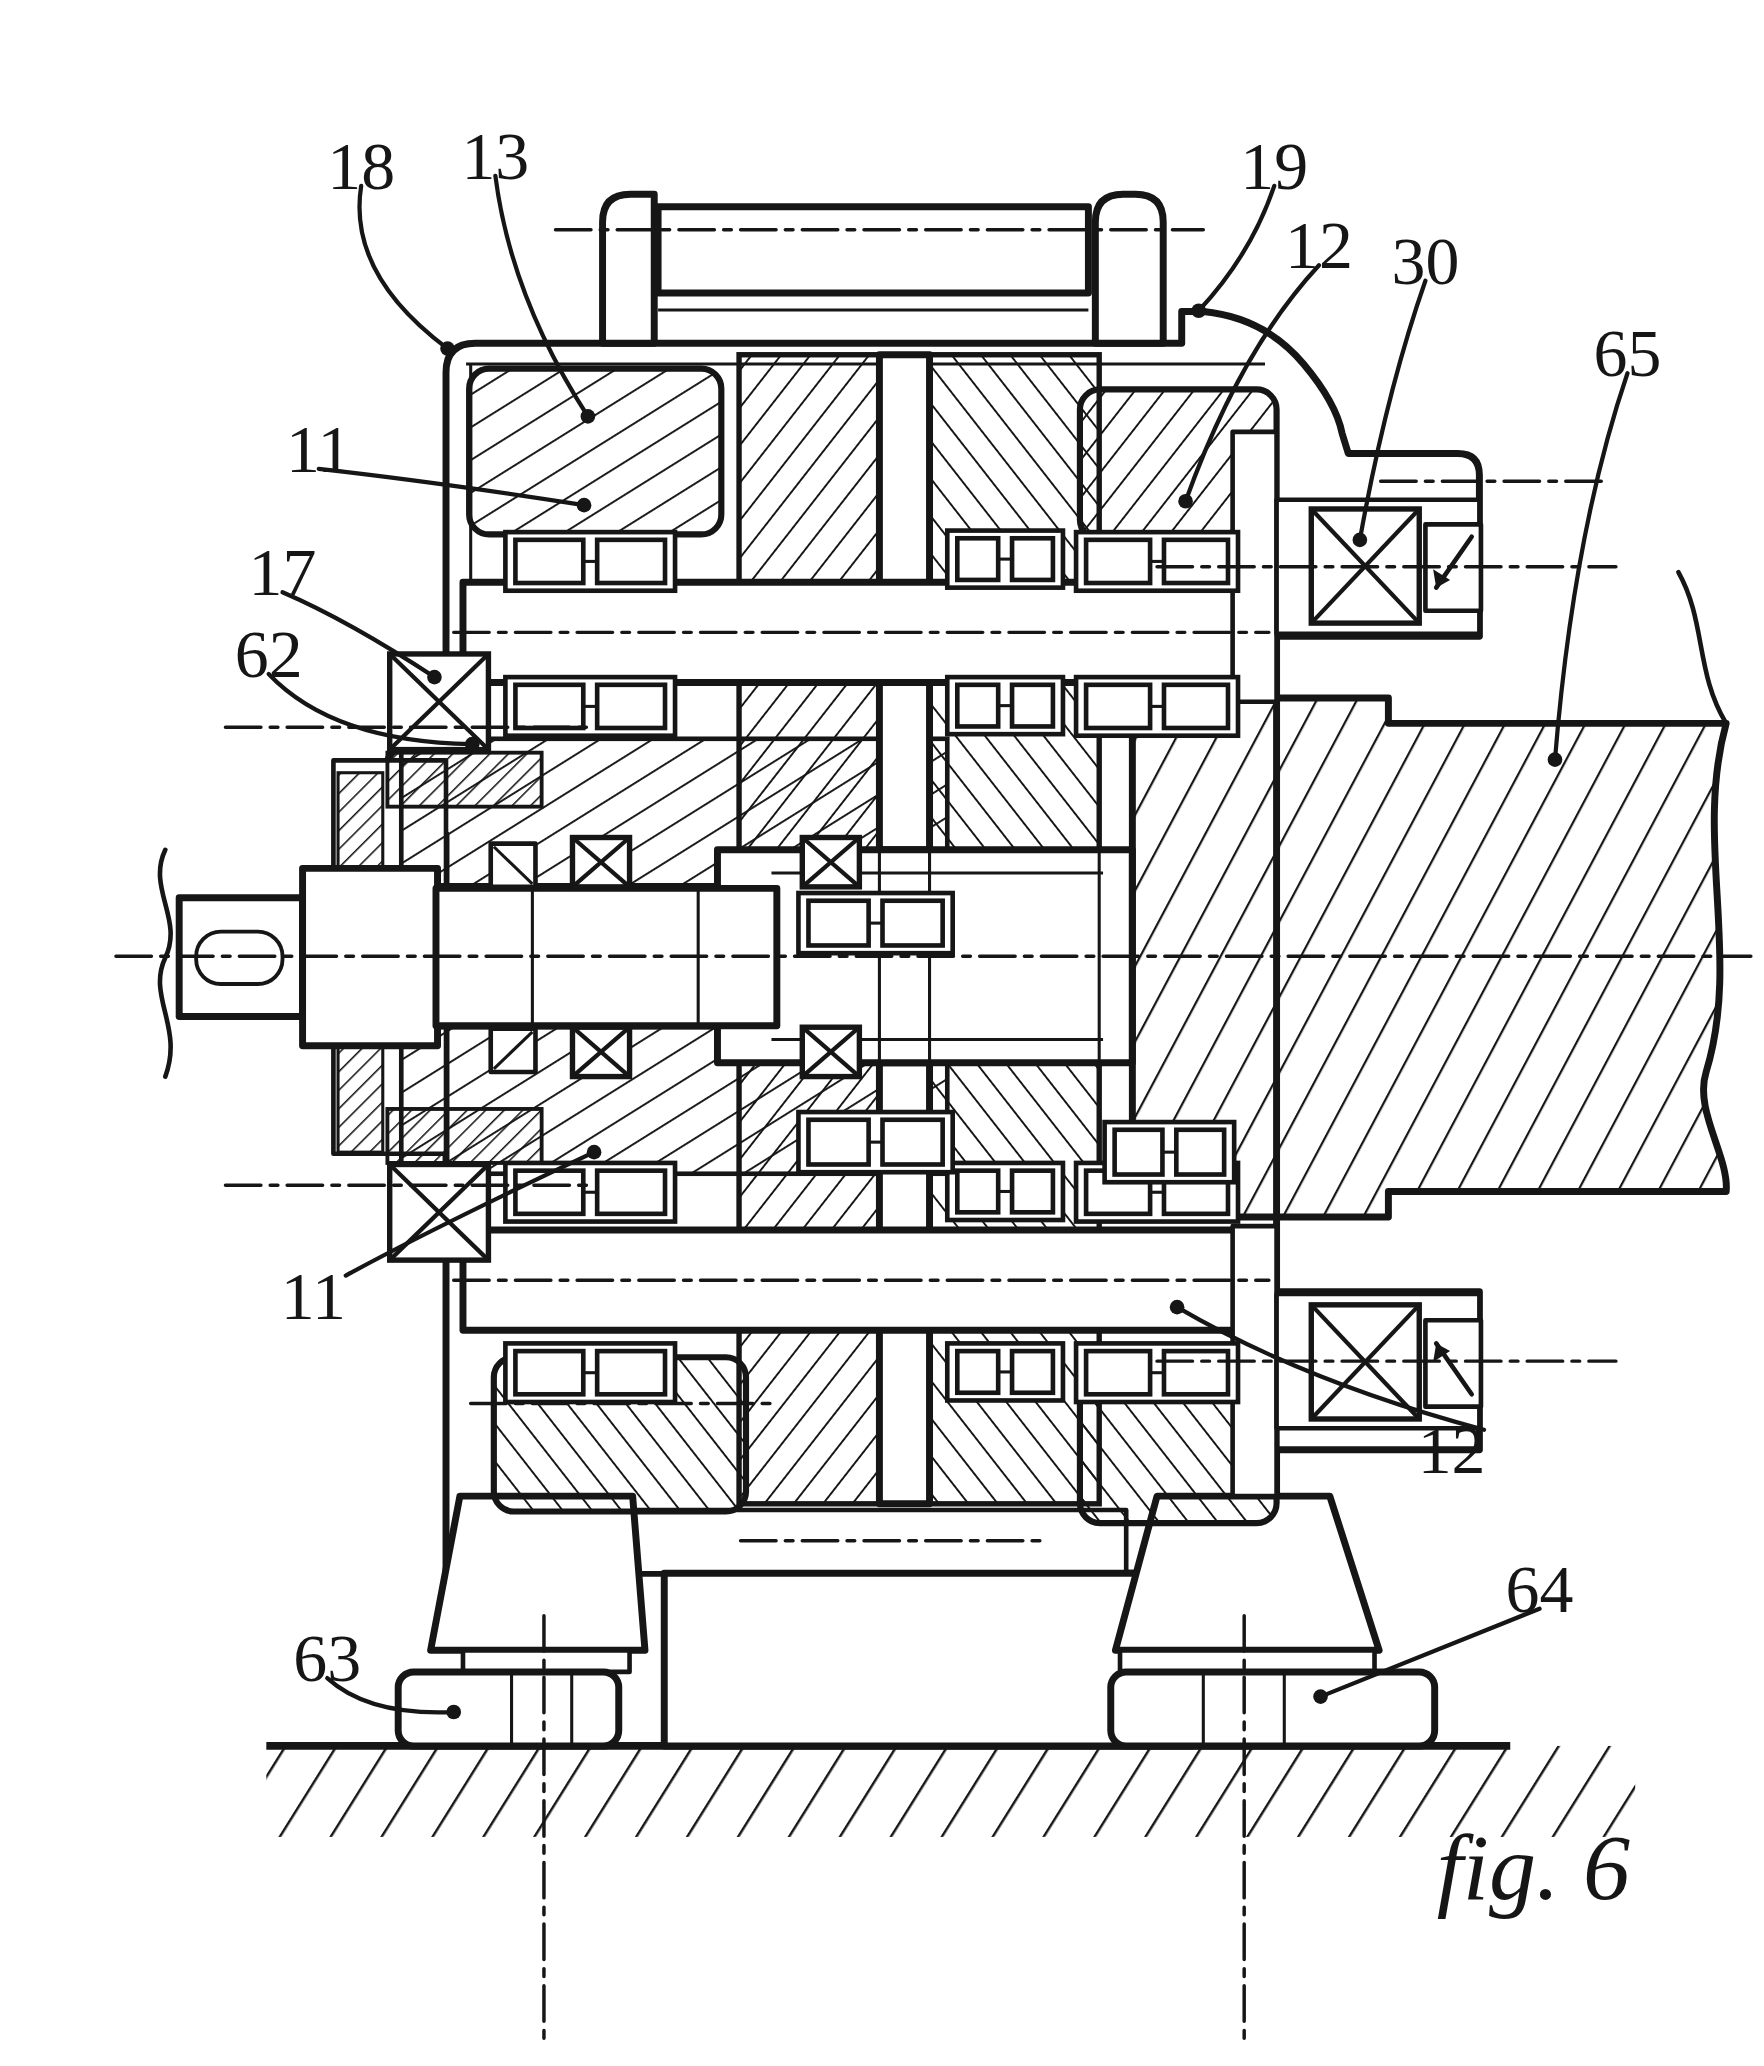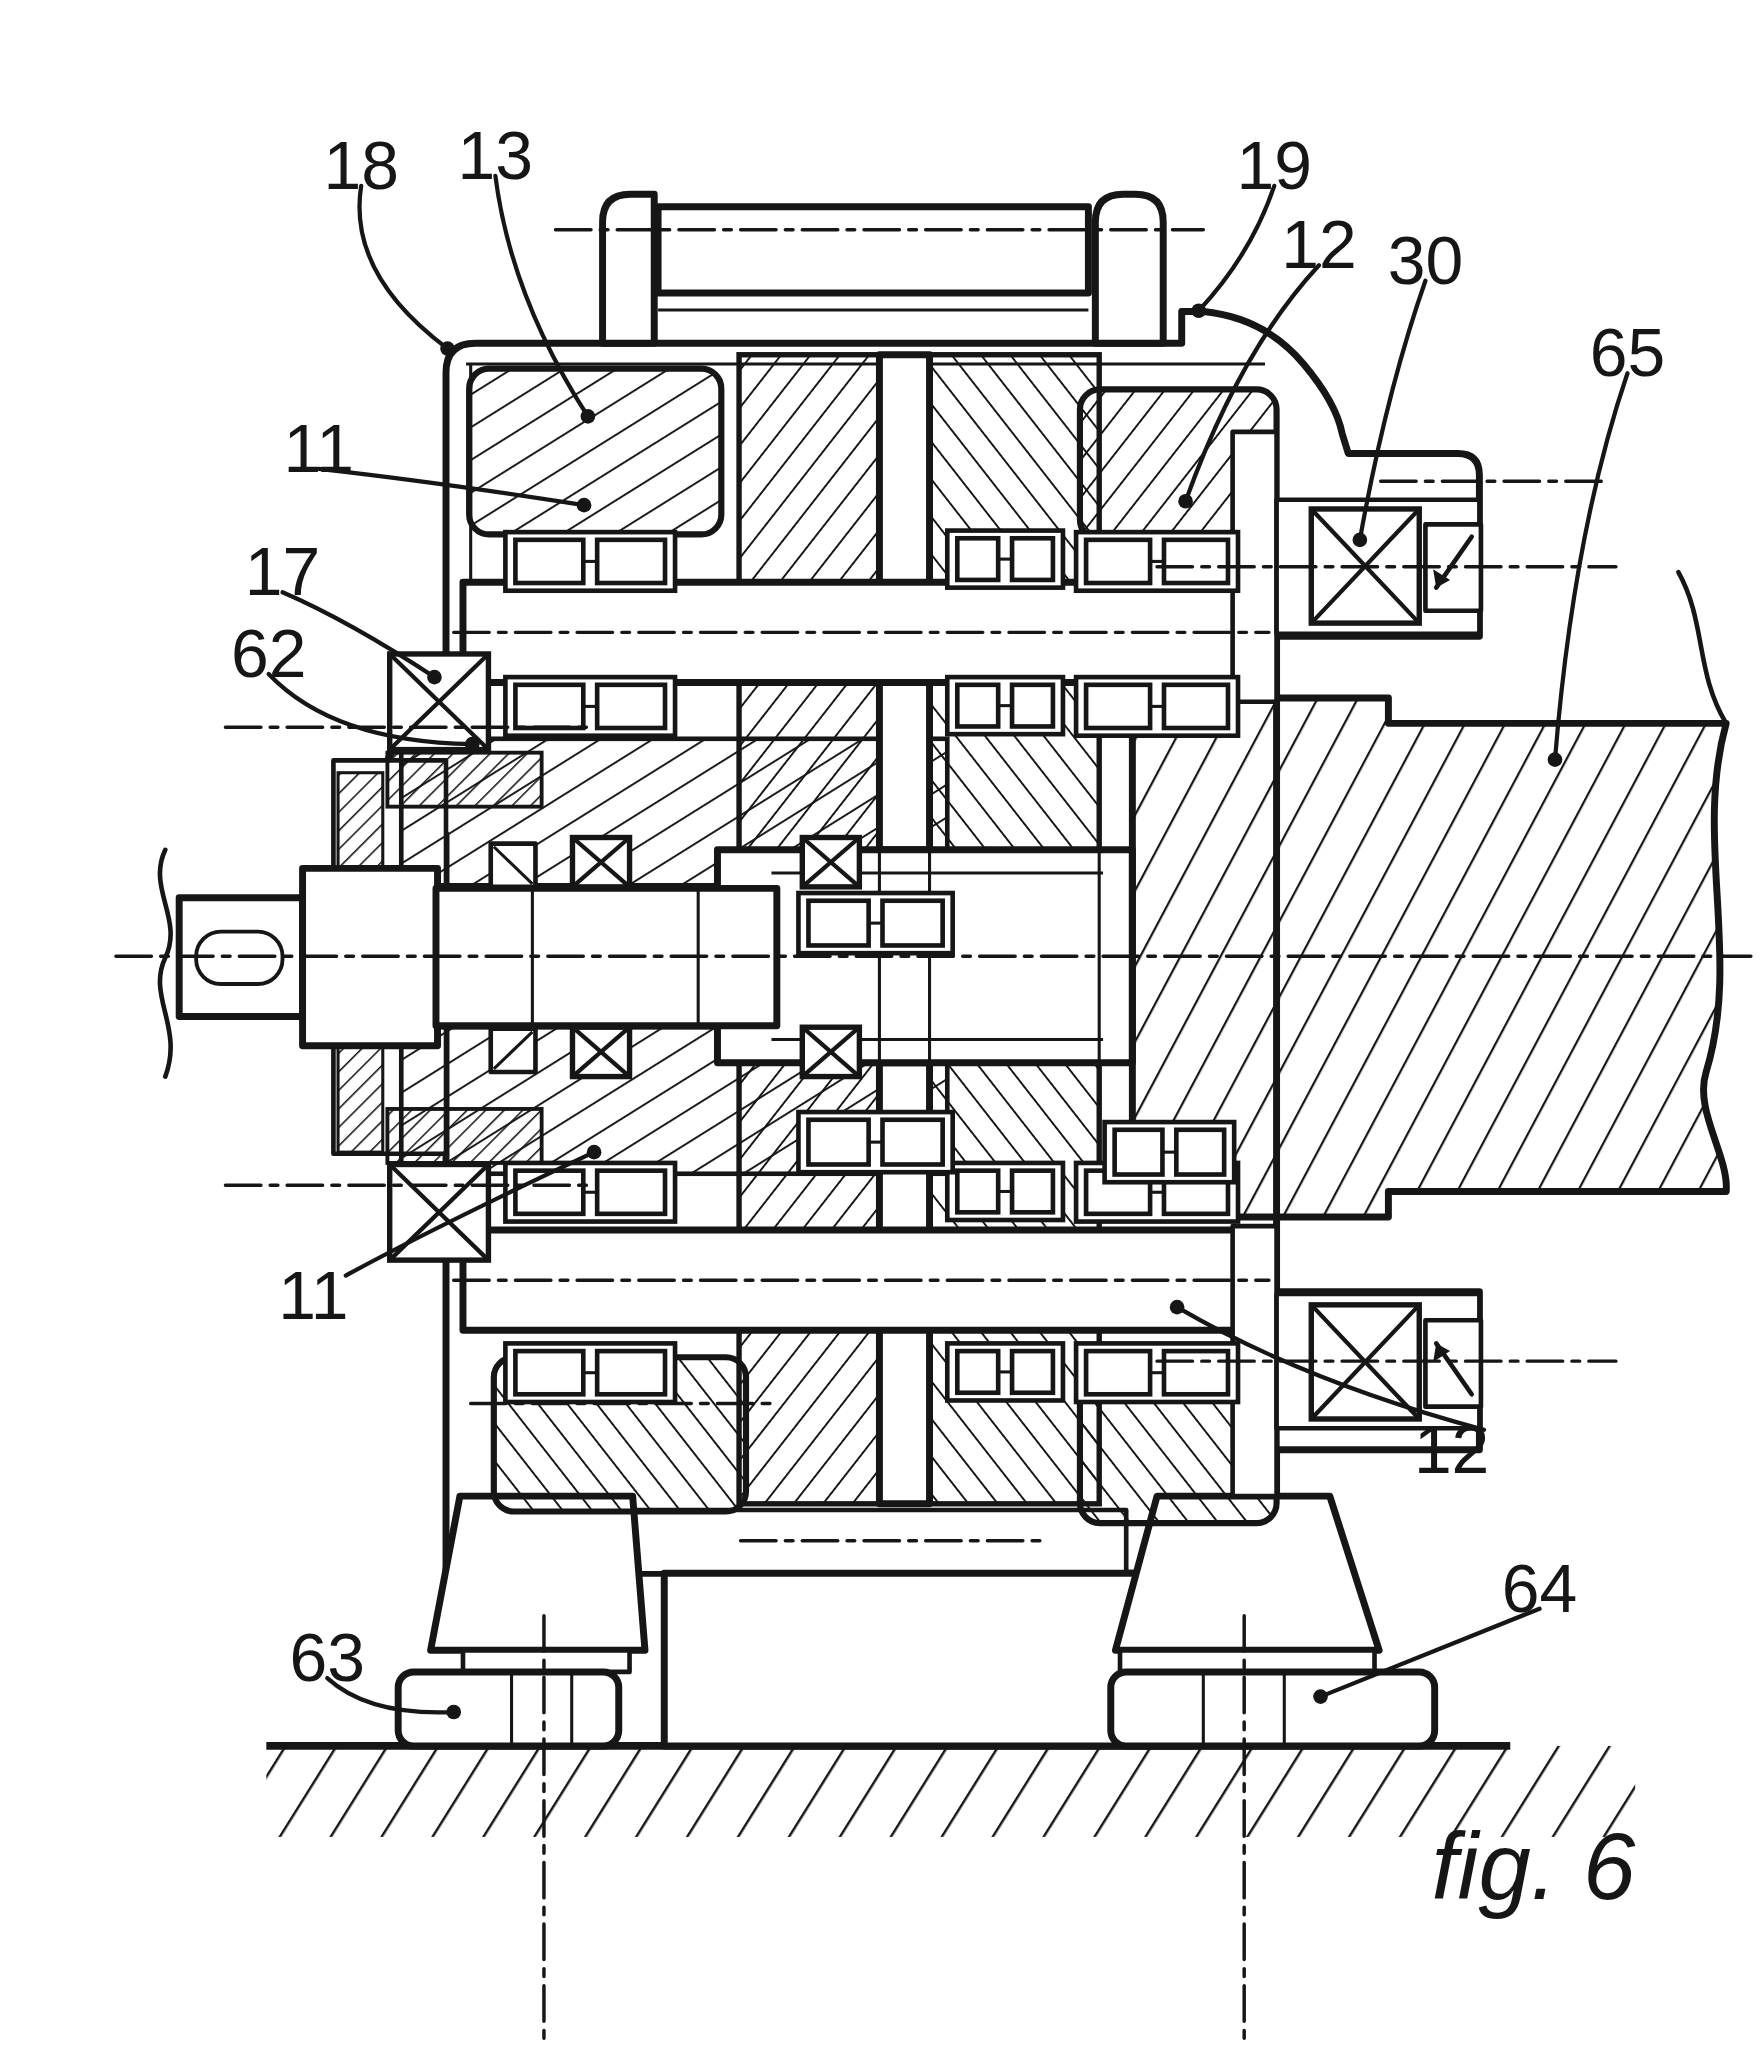--- a/index.html
+++ b/index.html
@@ -1,20 +1,20 @@
 <!DOCTYPE html>
 <html style="--ink: #161616; --paper: #ffffff;font-size:12.3px"><head>
 <meta charset="utf-8">
 <style>
   :root { --ink:#161616; --paper:#ffffff; }
   html,body { margin:0; padding:0; background:#fff; }
   .sheet {
     position:relative; width:1765px; height:2066px;
     background:var(--paper);
-    font-family:Liberation Sans, sans-serif;
+    font-family:Liberation Serif, serif;
   }
   svg { position:absolute; inset:0; display:block; }
   .outline   { fill:#ffffff; stroke:var(--ink); stroke-width:9; stroke-linejoin:round; }
   .outline-m { fill:#ffffff; stroke:var(--ink); stroke-width:6; stroke-linejoin:round; }
   .thin      { fill:none;    stroke:var(--ink); stroke-width:4; }
   .bare-m    { fill:none;    stroke:var(--ink); stroke-width:6; stroke-linecap:round; }
   .center    { fill:none; stroke:var(--ink); stroke-width:4.5;
                stroke-dasharray:46 12 10 12; stroke-linecap:round; }
   .leader    { fill:none; stroke:var(--ink); stroke-width:5.5; stroke-linecap:round; }
   .ref-num   { font-size:88px; fill:var(--ink); text-anchor:middle; }

